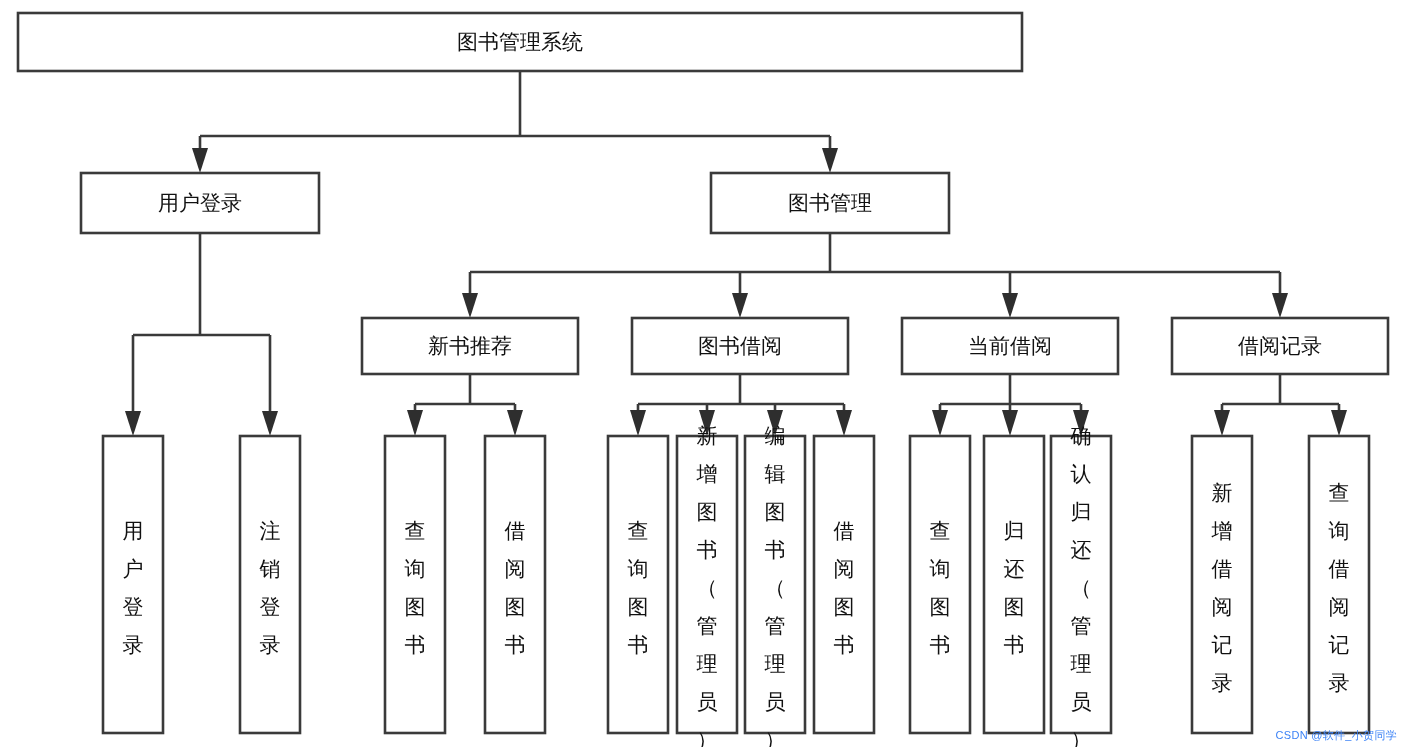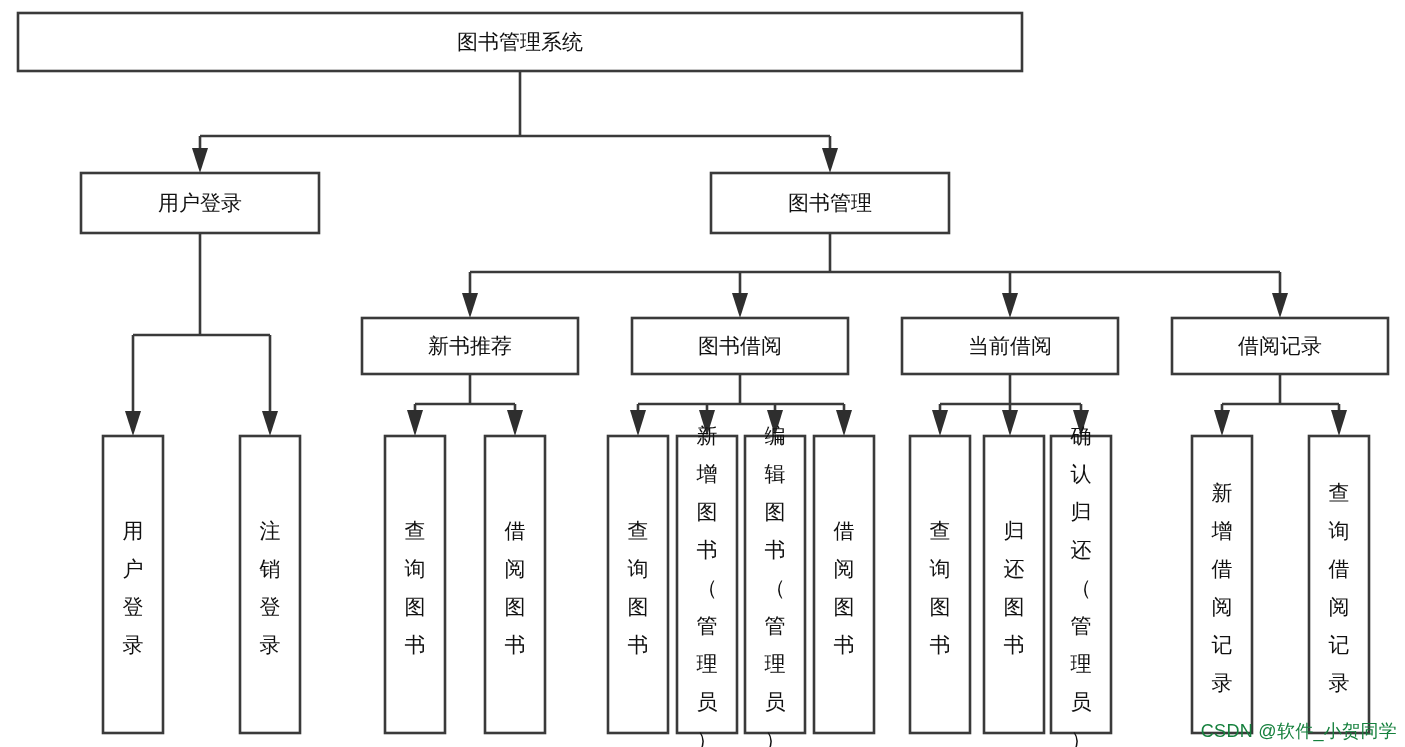--- a/index.html
+++ b/index.html
@@ -50,22 +50,22 @@
     font-family: "Liberation Sans", "DejaVu Sans", sans-serif;
     font-size: 21px;
     fill: #111111;
     text-anchor: middle;
   }
   .watermark {
     position: absolute;
     right: 8px;
     bottom: 4px;
     font-family: "Liberation Sans", "DejaVu Sans", sans-serif;
-    font-size: 18px;
-    color: #15803d;
+    font-size: 11px;
+    color: #3b82f6;
     white-space: nowrap;
     pointer-events: none;
     letter-spacing: 0.3px;
   }
 </style>
 </head>
 <body>
 
 <div id="diagram-root">
 

